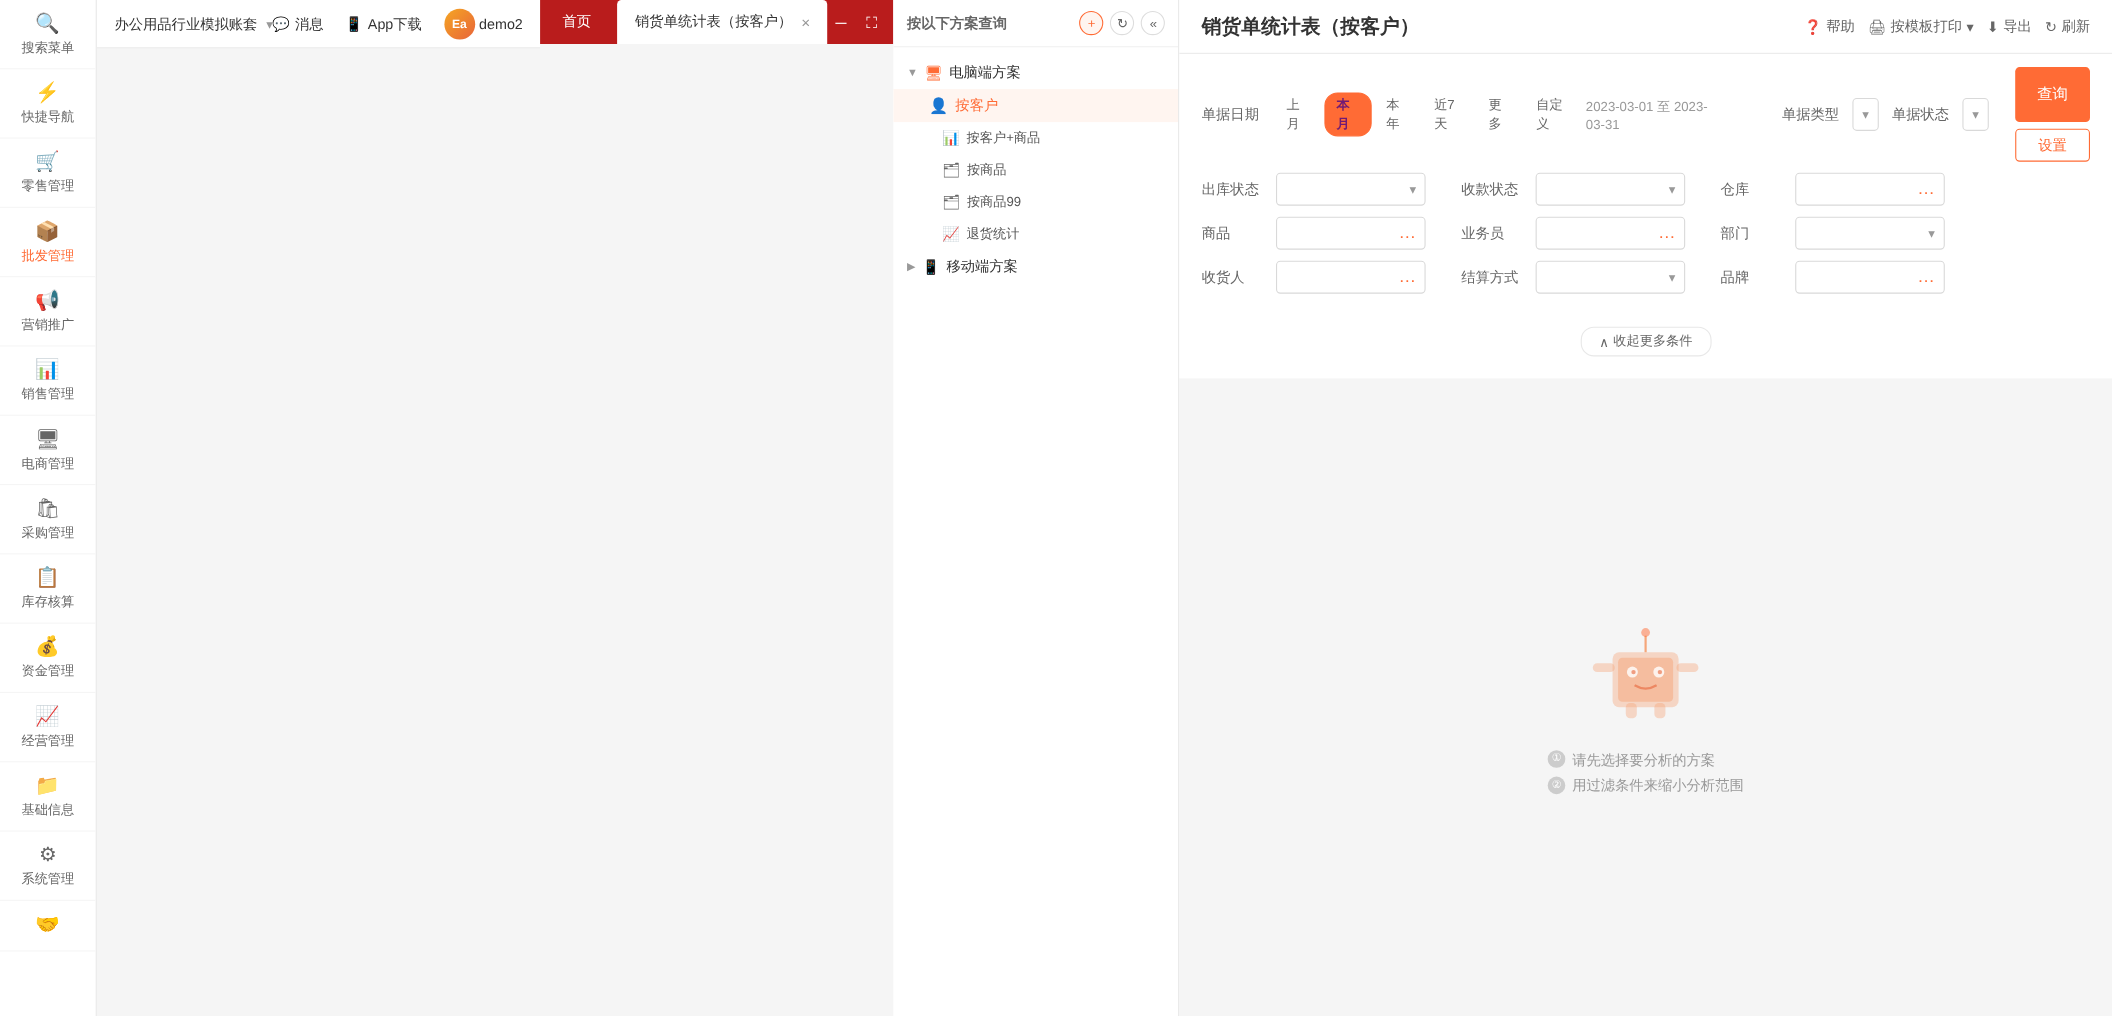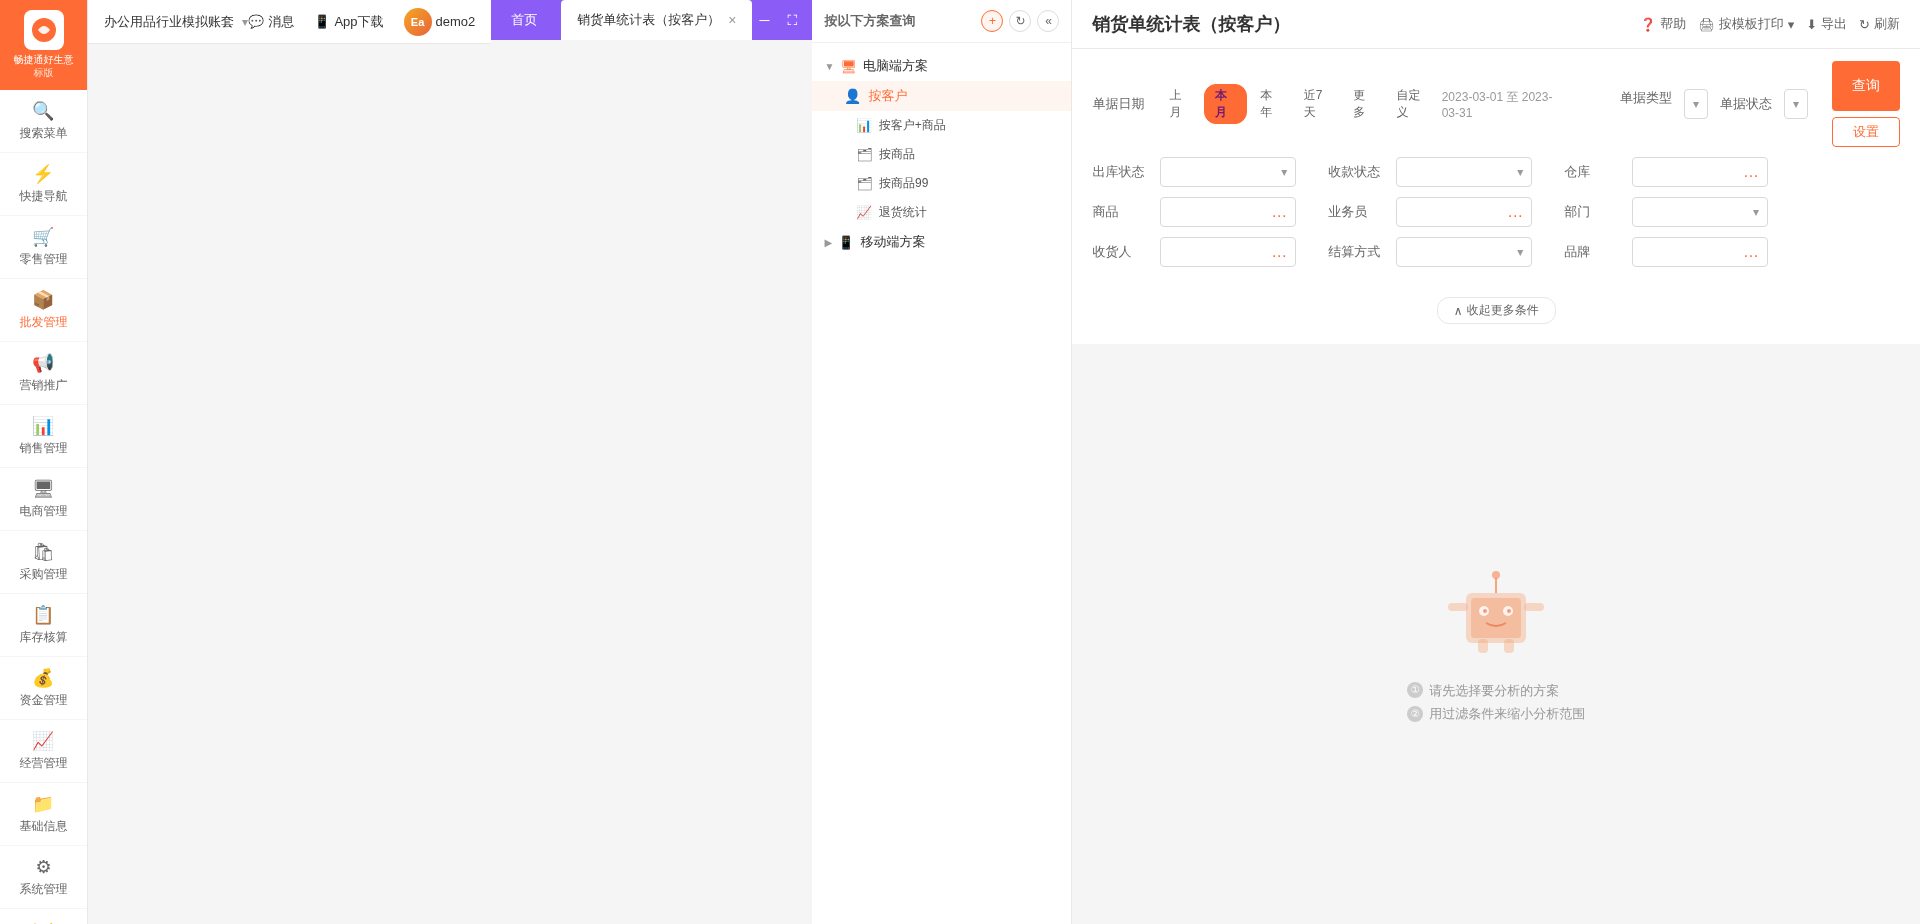--- a/index.html
+++ b/index.html
@@ -102,21 +102,21 @@
       align-items: center;
       justify-content: center;
       color: #fff;
       font-size: 11px;
       font-weight: bold;
     }
 
     
     .tab-bar {
       height: 40px;
-      background: #8b5cf6;
+      background: #b91c1c;
       display: flex;
       align-items: center;
       padding: 0 0;
       flex-shrink: 0;
     }
     .tab-home {
       padding: 0 20px;
       height: 100%;
       display: flex;
       align-items: center;
@@ -348,30 +348,20 @@
     }
     .filter-content {
       padding: 12px 20px;
       background: #fff;
     }
   </style>
 </head>
 <body>
 
 <div class="sidebar">
-  <div class="sidebar-logo">
-    <div class="logo-icon">
-      <svg viewBox="0 0 28 28" fill="none">
-        <circle cx="14" cy="14" r="12" fill="#ff6b35"></circle>
-        <path d="M8 14 Q14 6 20 14 Q14 22 8 14Z" fill="#fff" opacity="0.9"></path>
-      </svg>
-    </div>
-    <span style="font-size:10px;line-height:1.2;">畅捷通好生意</span>
-    <span style="font-size:10px;color:#ffe0d0;">标版</span>
-  </div>
 
   <div class="sidebar-item">
     <span class="icon">🔍</span>
     <span>搜索菜单</span>
   </div>
   <div class="sidebar-item">
     <span class="icon">⚡</span>
     <span>快捷导航</span>
   </div>
   <div class="sidebar-item">
@@ -538,21 +528,21 @@
           <span class="filter-label">单据日期</span>
           <div class="filter-date-group">
             <span class="date-btn">上月</span>
             <span class="date-btn active">本月</span>
             <span class="date-btn">本年</span>
             <span class="date-btn">近7天</span>
             <span class="date-btn">更多</span>
             <span class="date-btn">自定义</span>
             <span class="date-range">2023-03-01 至 2023-03-31</span>
           </div>
-          <div style="flex:1;display:flex;align-items:flex-start;gap:8px;margin-left:40px;">
+          <div style="flex:1;display:flex;align-items:center;gap:8px;margin-left:40px;">
             <span class="filter-label">单据类型</span>
             <div class="filter-select" style="max-width:280px;">
               <span></span>
               <span class="sel-arrow">▾</span>
             </div>
           </div>
           <div style="flex:1;display:flex;align-items:center;gap:8px;">
             <span class="filter-label">单据状态</span>
             <div class="filter-select" style="max-width:280px;">
               <span></span>

